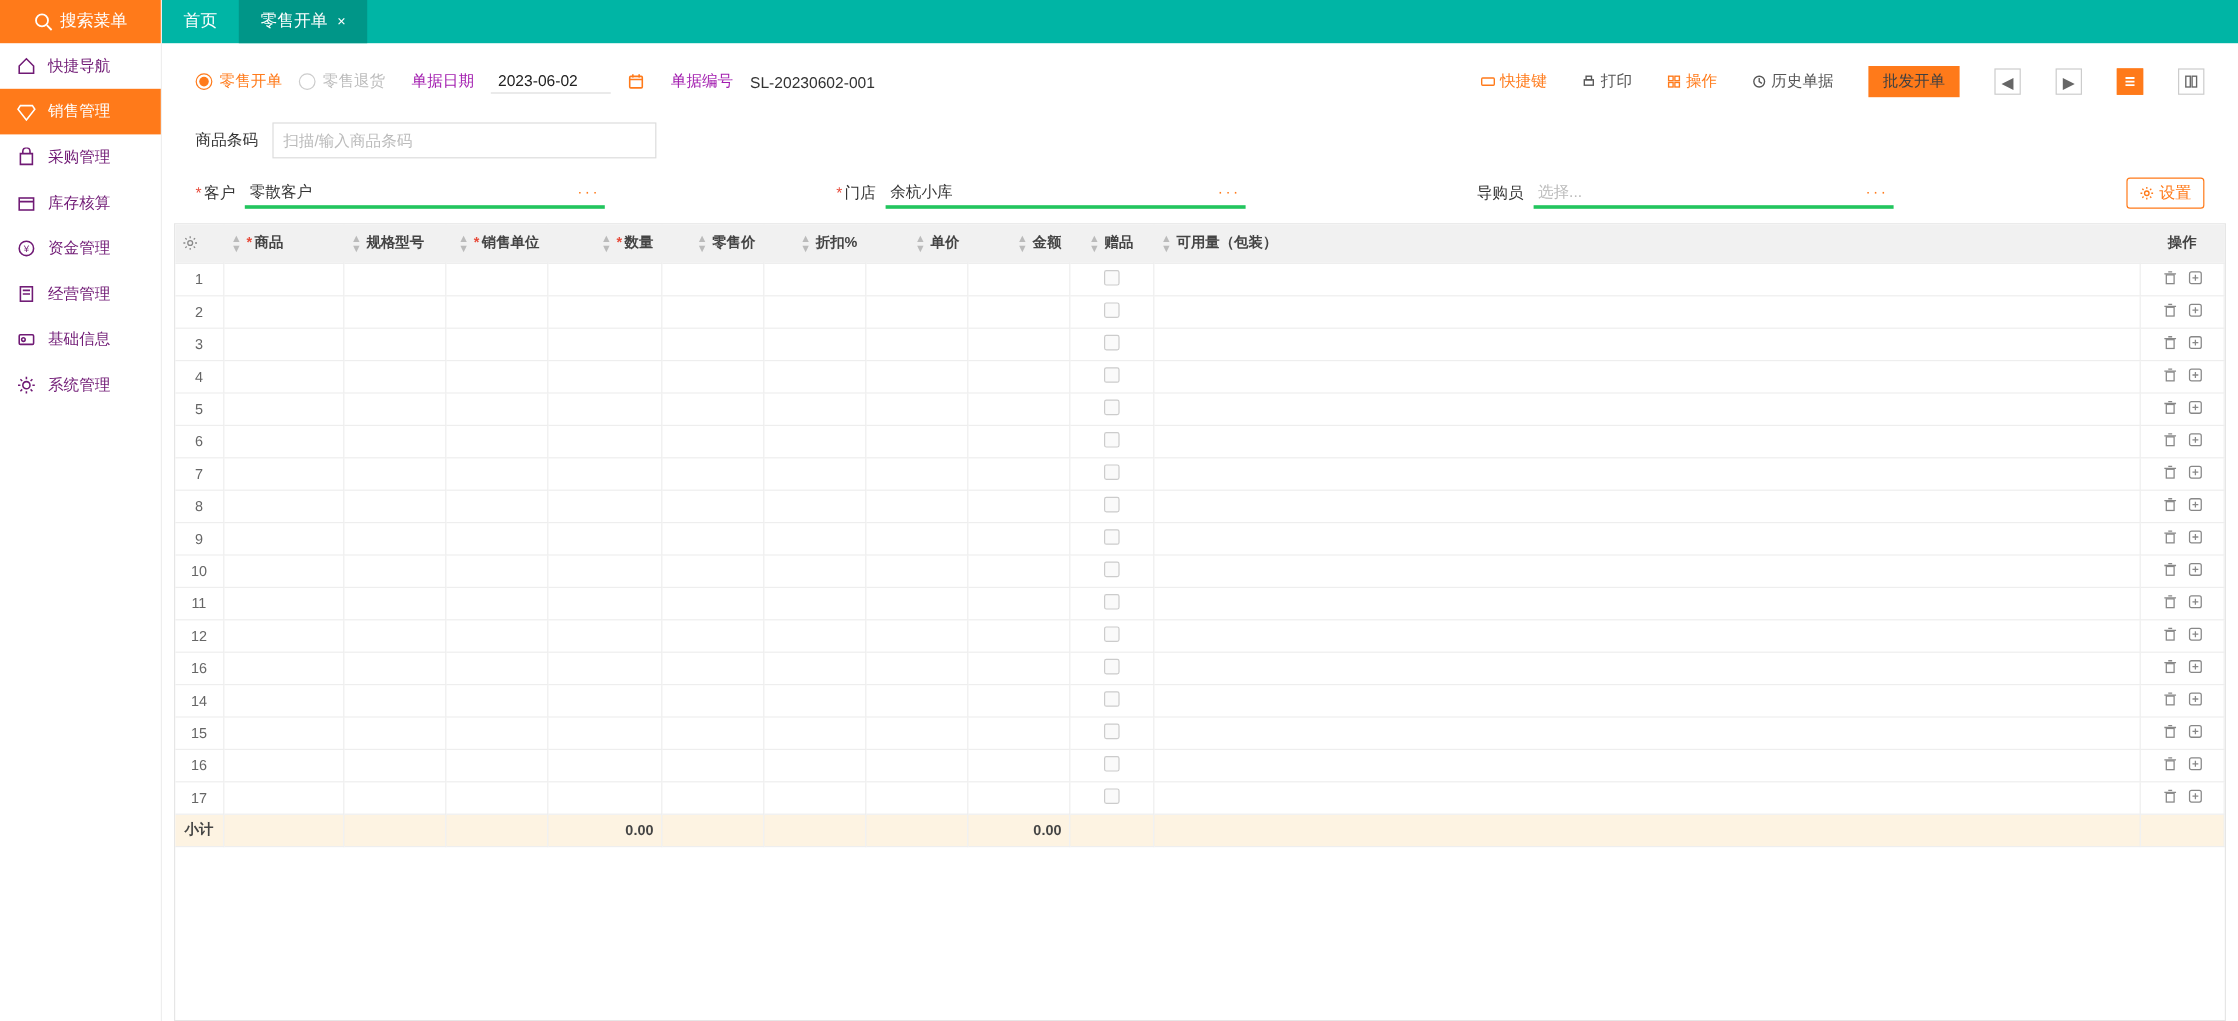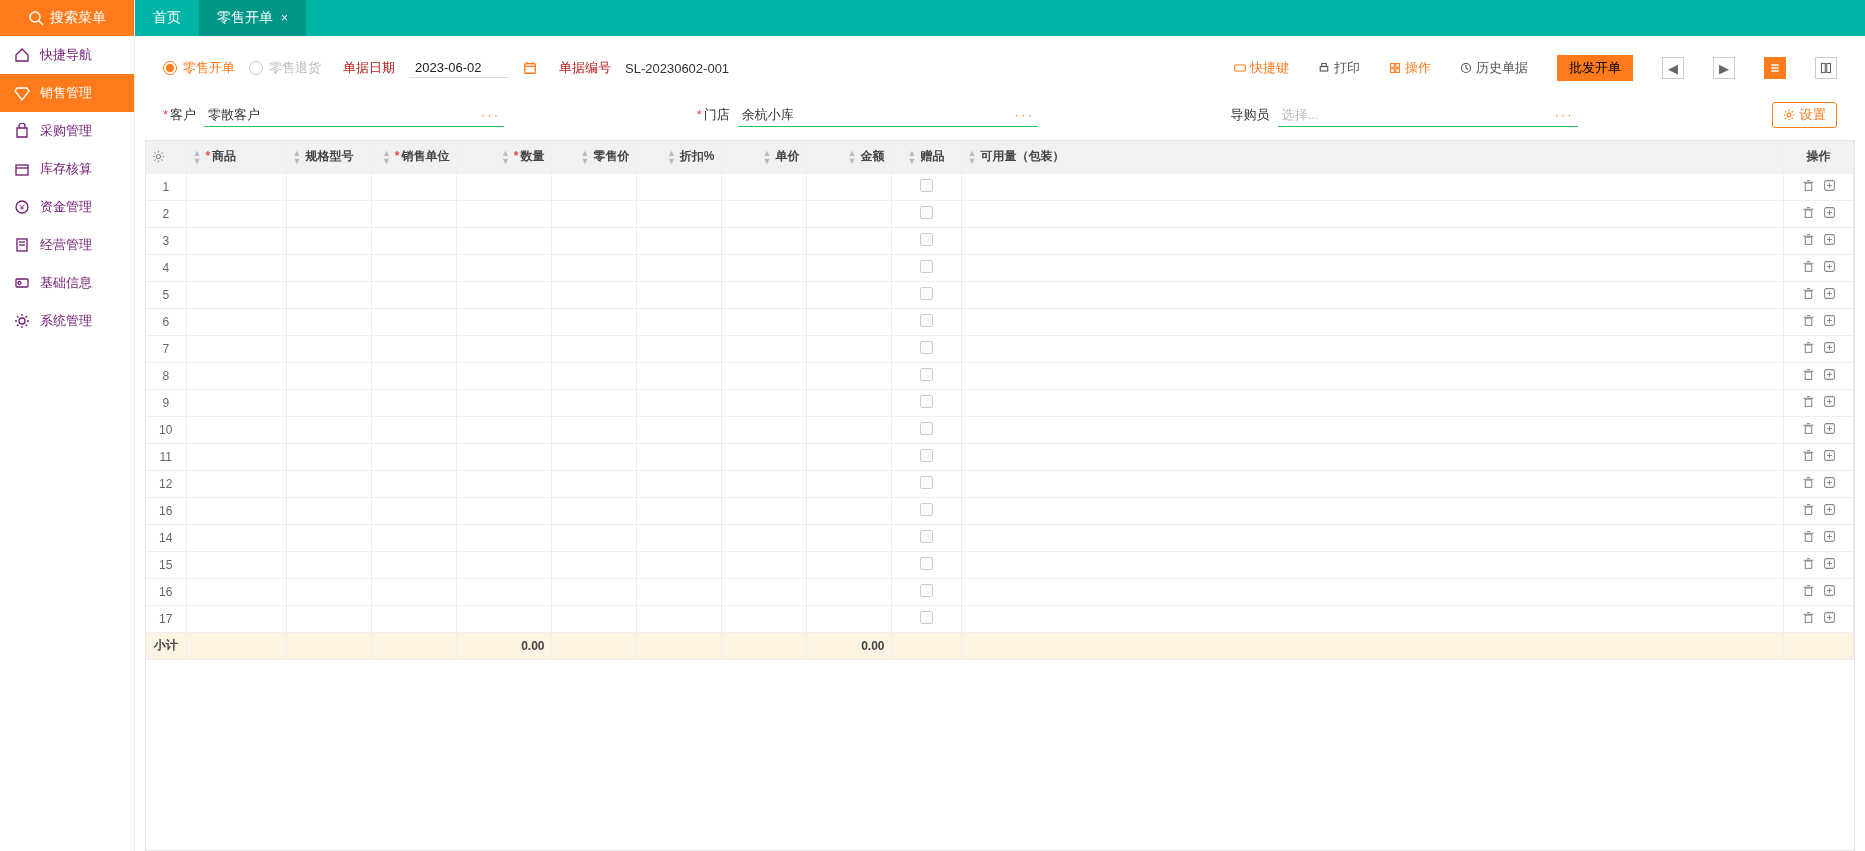--- a/index.html
+++ b/index.html
@@ -51,27 +51,27 @@
 .radio-circle {
   width: 14px; height: 14px; border-radius: 50%; border: 1px solid #ccc; position: relative;
 }
 .radio-item.selected .radio-circle { border-color: #ff7a1a; }
 .radio-item.selected .radio-circle::after {
   content: ""; position: absolute; width: 8px; height: 8px; border-radius: 50%;
   background: #ff7a1a; top: 2px; left: 2px;
 }
 .radio-item.selected { color: #ff7a1a; }
 .radio-item.muted { color: #bbb; }
-.field-label { color: #b91c1c; margin-left: 8px; }
+.field-label { color: #a21caf; margin-left: 8px; }
 .field-val { color: #222; padding: 2px 6px; border-bottom: 1px solid #ddd; min-width: 100px; display: inline-block; }
 .sub-right { margin-left: auto; display: flex; align-items: center; gap: 29px; }
 .linkbtn { color: #555; display: inline-flex; align-items: center; gap: 4px; cursor: pointer; }
 .linkbtn.orange { color: #ff7a1a; }
 .primary-btn {
-  background: #ff7a1a; color: #000000; border: none; height: 26px;
+  background: #ff7a1a; color: #404040; border: none; height: 26px;
   padding: 0 12px; cursor: pointer; font-size: 13px;
 }
 .sqbtn {
   width: 22px; height: 22px; border: 1px solid #ccc; background: #fff;
   display: inline-flex; align-items: center; justify-content: center; color: #666; cursor: pointer;
 }
 .sqbtn.orange { background: #ff7a1a; border-color: #ff7a1a; color: #fff; }
 
 
 .barcode-row {
@@ -86,21 +86,21 @@
 .barcode-input::placeholder { color: #bbb; }
 
 
 .filter-row {
   display: flex; align-items: center; gap: 8px;
   padding: 12px 18px; margin: 0 10px;
 }
 .filter-block { display: flex; align-items: center; gap: 8px; min-width: 0; }
 .req-star { color: #e74c3c; margin-right: 2px; }
 .filter-val {
-  border-bottom: 1px solid #22c55e; padding: 2px 4px; min-width: 300px;
+  border-bottom: 3px solid #22c55e; padding: 2px 4px; min-width: 300px;
   display: flex; align-items: center; color: #333;
 }
 .filter-val.ph { color: #bbb; }
 .filter-val .dots { margin-left: auto; color: #ff7a1a; letter-spacing: 2px; cursor: pointer; }
 .settings-btn {
   border: 1px solid #ff7a1a; color: #ff7a1a; background: #fff;
   height: 26px; padding: 0 10px; display: inline-flex; align-items: center; gap: 4px;
   border-radius: 3px; cursor: pointer; margin-left: 8px;
 }
 
@@ -302,20 +302,24 @@
         </span>
         <span class="sqbtn">
           <svg width="12" height="12" viewBox="0 0 16 16" fill="none" stroke="currentColor" stroke-width="1.5">
               <rect x="2" y="2" width="5" height="12"></rect>
               <rect x="9" y="2" width="5" height="12"></rect>
             </svg>
         </span>
       </div>
     </div>
 
+    <div class="barcode-row">
+      <span class="barcode-label">商品条码</span>
+      <input class="barcode-input" placeholder="扫描/输入商品条码" style="">
+    </div>
 
     <div class="filter-row">
       <div class="filter-block" style="flex:1;text-align:right;">
         <span><span class="req-star">*</span><span>客户</span></span>
         <span class="filter-val">
           <span>零散客户</span>
           <span class="dots">···</span>
         </span>
       </div>
       <div class="filter-block" style="flex:1;">

